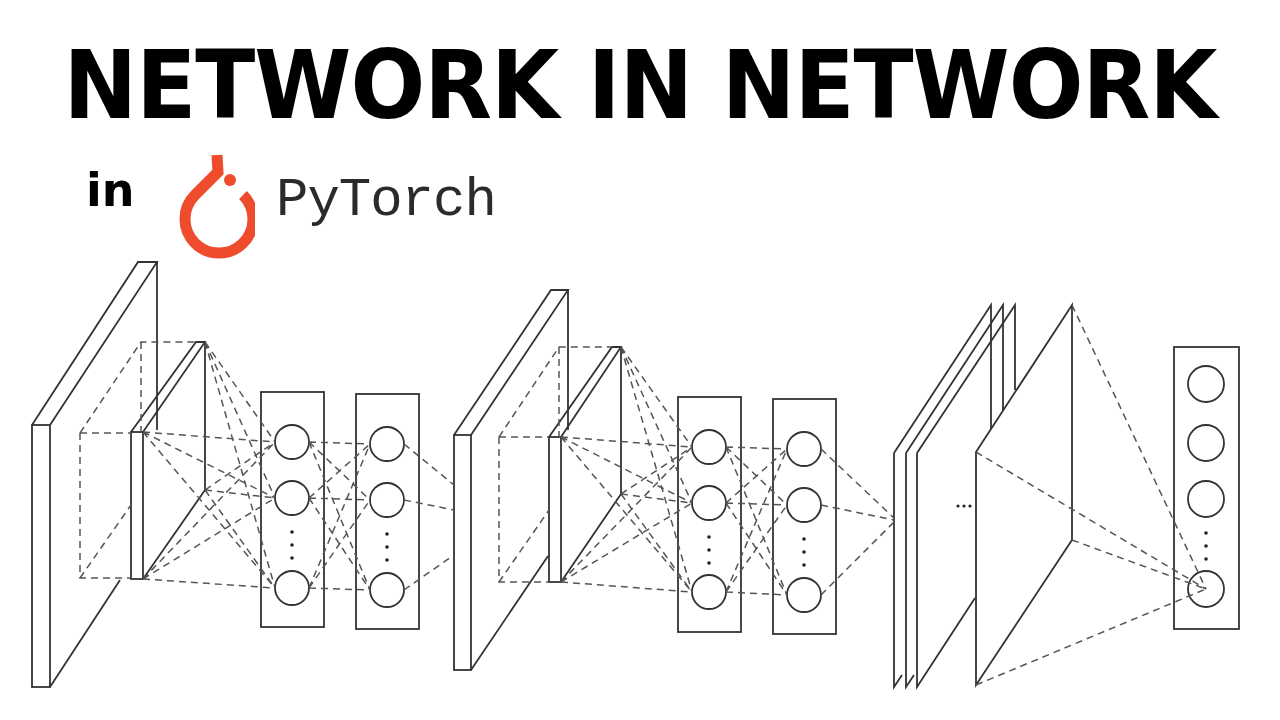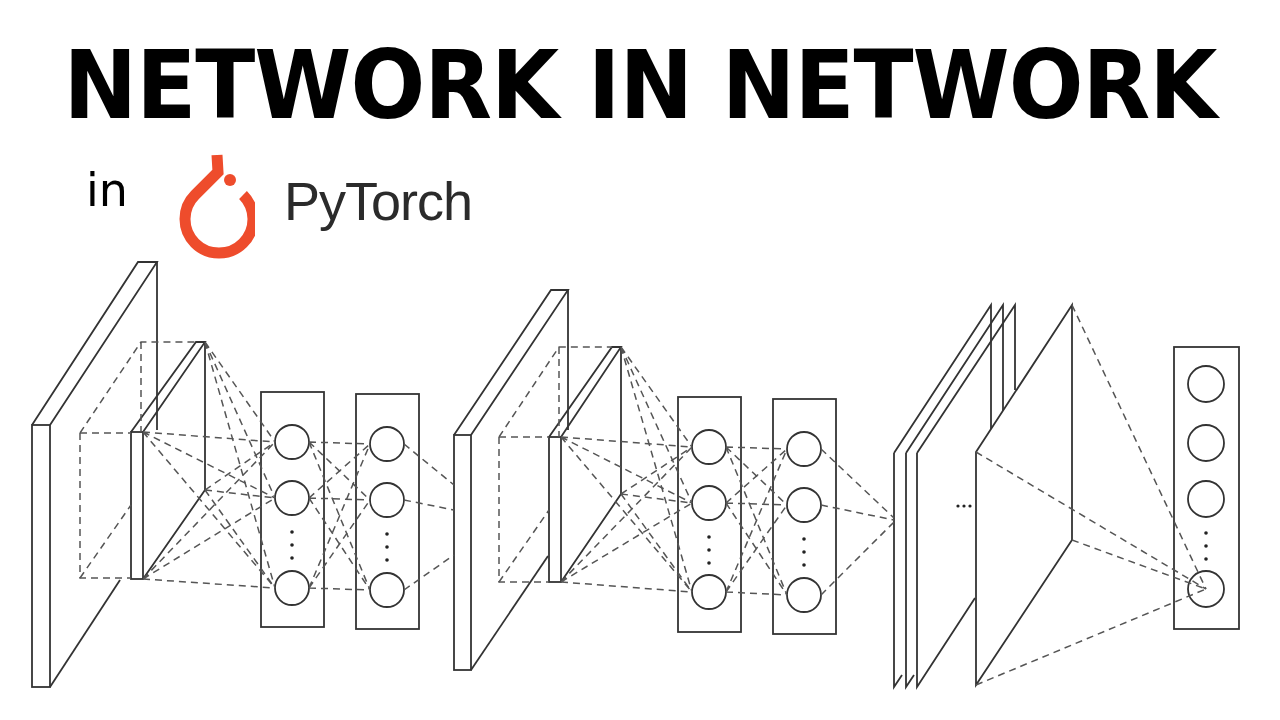--- a/index.html
+++ b/index.html
@@ -4,25 +4,25 @@
 <style>
   html, body { margin: 0; padding: 0; background: #ffffff; }
   body { width: 1280px; height: 720px; position: relative; overflow: hidden; font-family: "Liberation Sans", sans-serif; }
   .title {
     position: absolute; left: 0; top: 38px; width: 1280px; text-align: center;
     font-family: "DejaVu Sans", sans-serif; font-weight: bold; font-size: 88px;
     letter-spacing: -1px; color: #000; line-height: 1; transform: scaleY(1.08); transform-origin: top;
   }
   .in-label {
     position: absolute; left: 86px; top: 167px; font-family: "DejaVu Sans", sans-serif;
-    font-weight: normal; font-size: 46px; color: #000; line-height: 1;
+    font-weight: bold; font-size: 46px; color: #000; line-height: 1;
   }
   .pt-logo { position: absolute; left: 165px; top: 150px; width: 90px; height: 110px; }
   .pt-text {
-    position: absolute; left: 284px; top: 174px; font-family: Liberation Sans, sans-serif;
+    position: absolute; left: 276px; top: 174px; font-family: Liberation Mono, monospace;
     font-size: 54px; color: #2b2b2b; line-height: 1; letter-spacing: -1px;
   }
   .diagram { position: absolute; left: 0; top: 0; }
 </style>
 </head>
 <body>
 
 <div class="title">NETWORK IN NETWORK</div>
 <div class="in-label">in</div>
 

